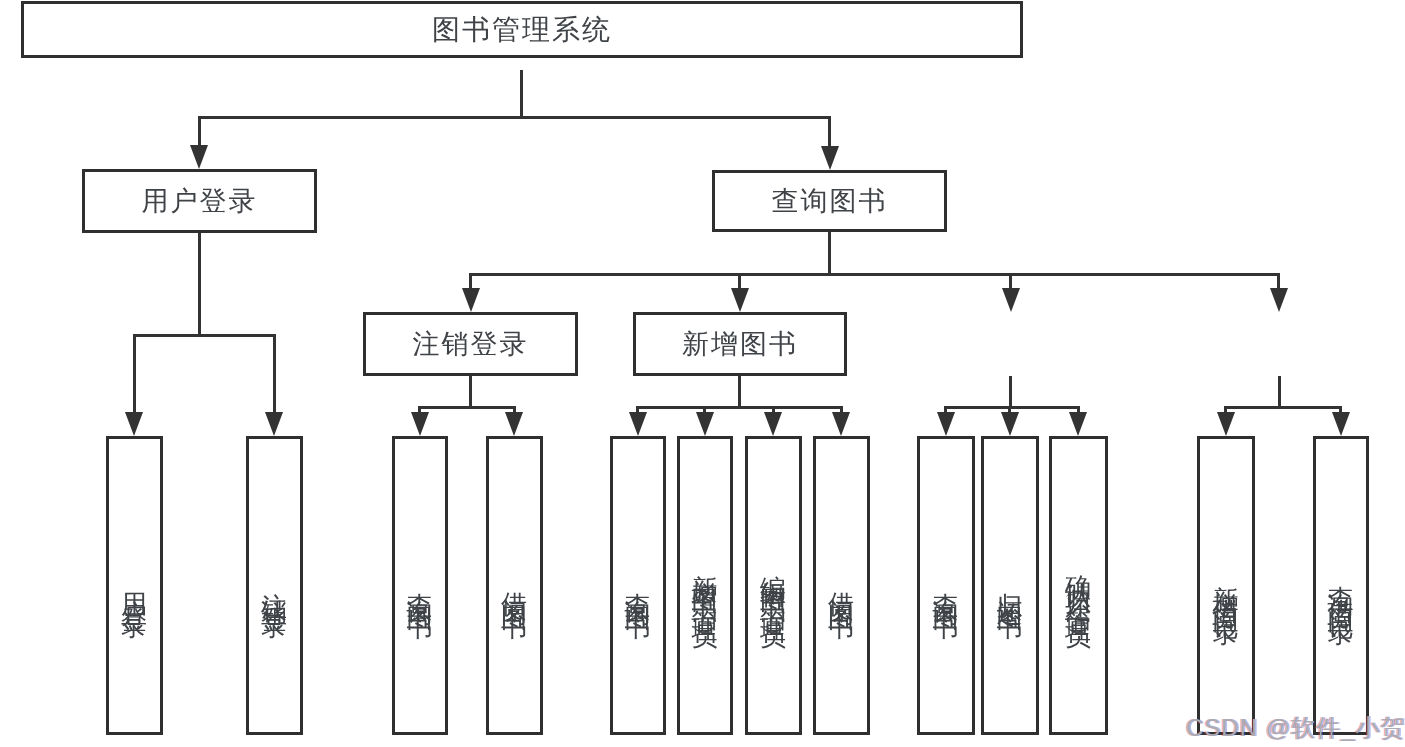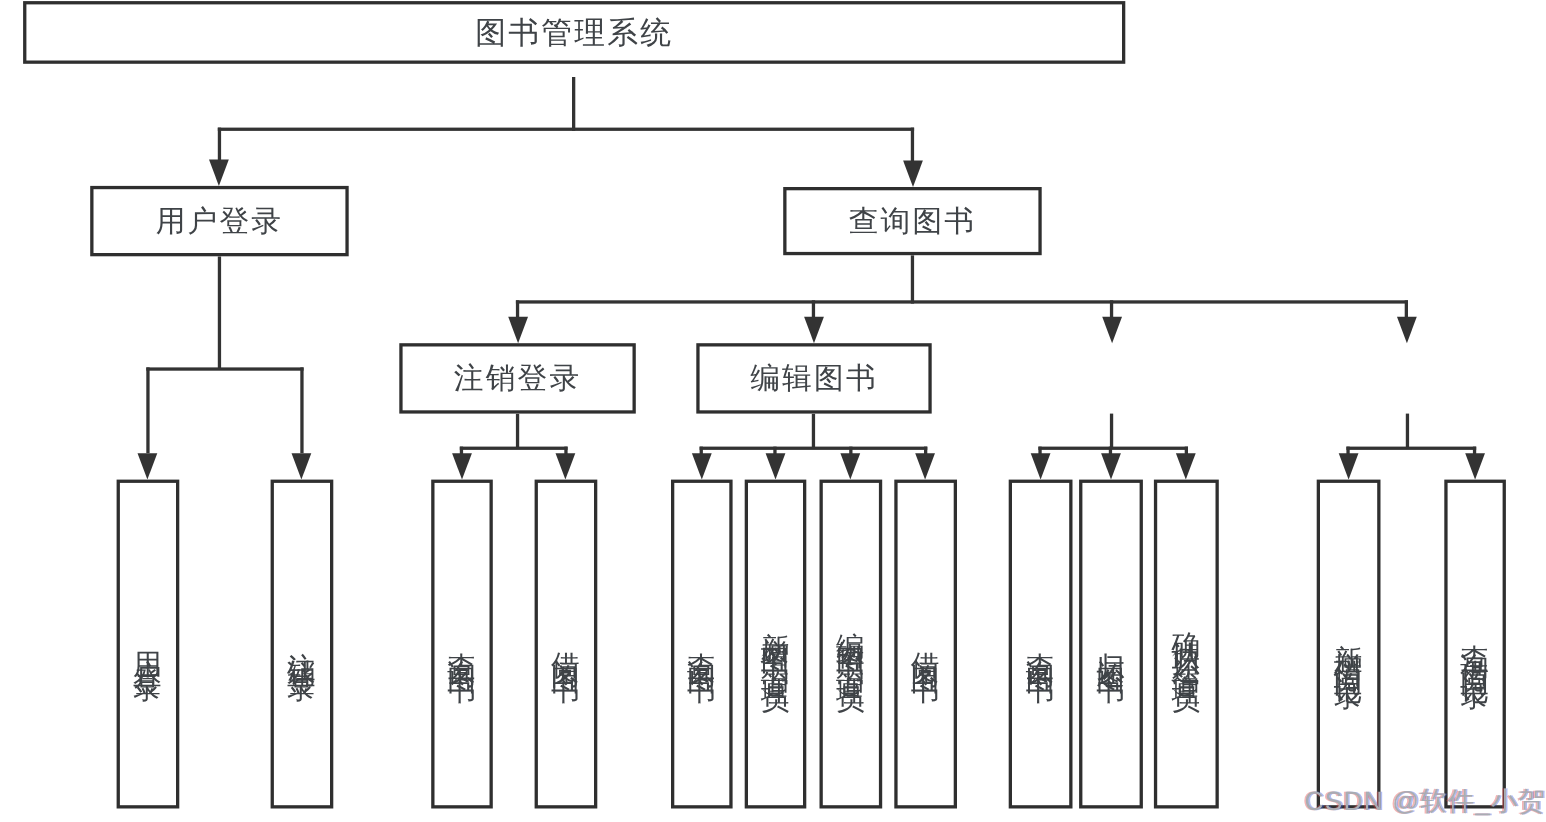--- a/index.html
+++ b/index.html
@@ -130,21 +130,21 @@
     <span class="hlabel">用户登录</span>
   </div>
   <div class="box" style="left:712px;top:170px;width:235px;height:62px">
     <span class="hlabel">查询图书</span>
   </div>
 
   <div class="box" style="left:363px;top:312px;width:215px;height:64px">
     <span class="hlabel">注销登录</span>
   </div>
   <div class="box" style="left:633px;top:312px;width:214px;height:64px">
-    <span class="hlabel">编辑图书</span>
+    <span class="hlabel">新增图书</span>
   </div>
 
   <div class="box" style="left:106px;top:436px;width:57px;height:299px">
     <span class="vlabel">用户登录</span>
   </div>
   <div class="box" style="left:246px;top:436px;width:57px;height:299px">
     <span class="vlabel">注销登录</span>
   </div>
 
   <div class="box" style="left:392px;top:436px;width:56px;height:299px">

